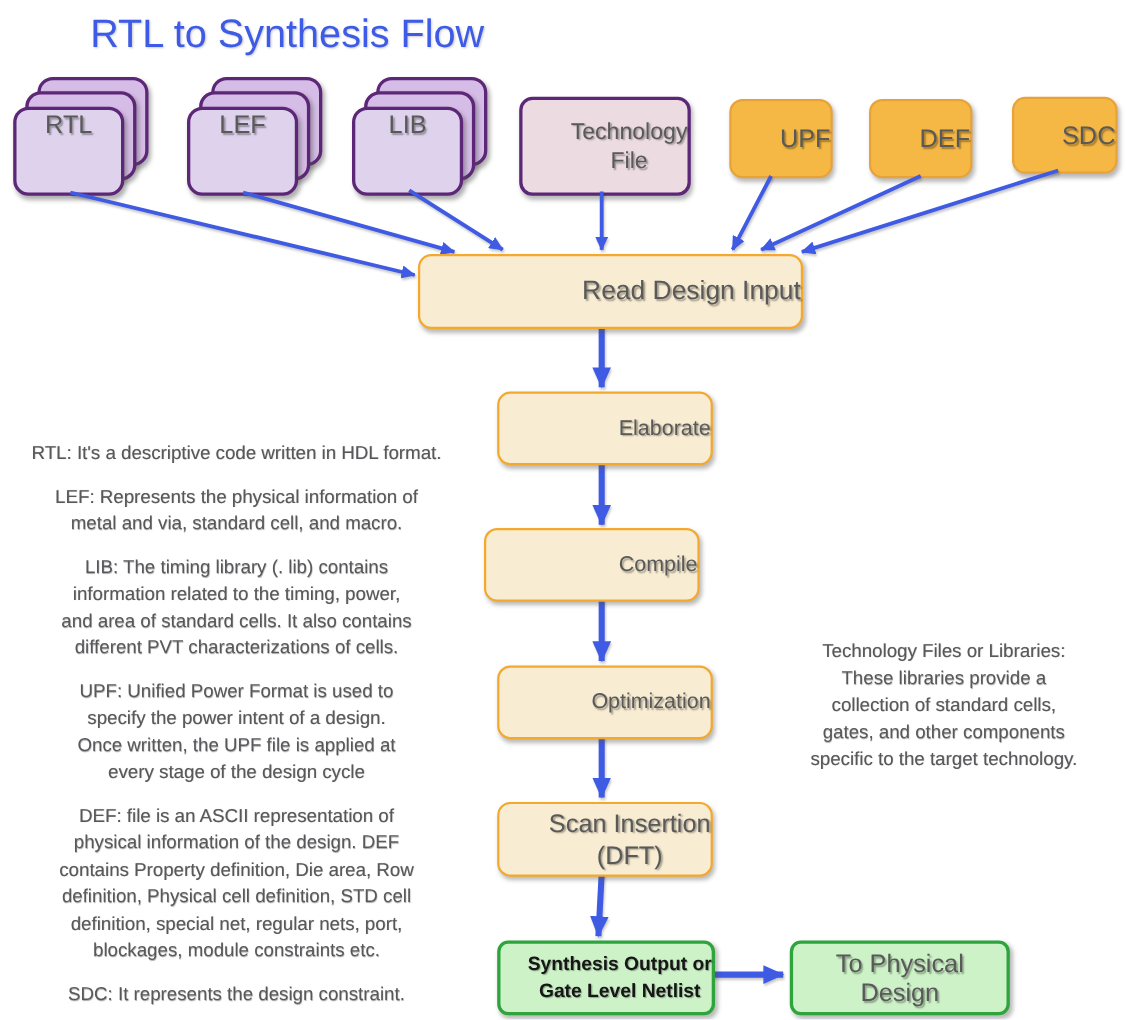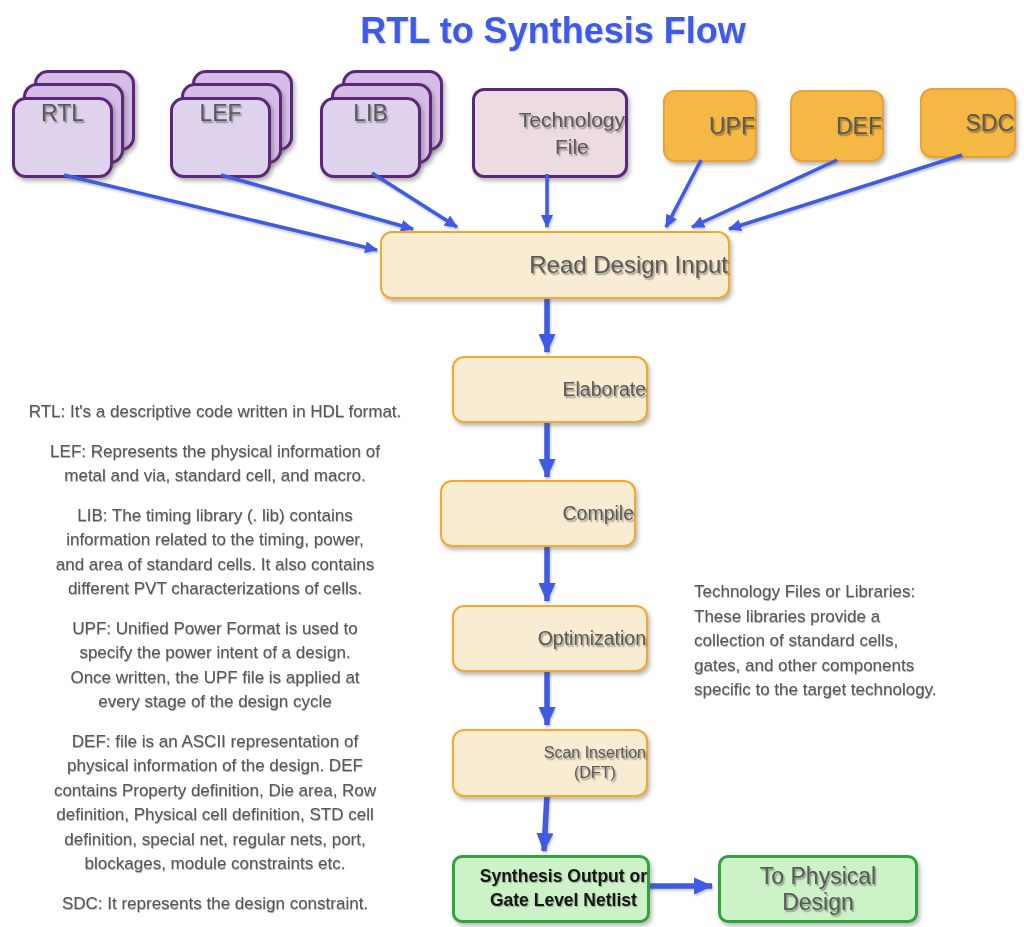--- a/index.html
+++ b/index.html
@@ -2,21 +2,21 @@
 <html style="--title: #3d5be6; --arrow: #3f5ae3; --purple-border: #5d2777; --purple-card-front: #ded2ec; --purple-card-back: #d6bde7; --tech-fill: #ecdce2; --orange-fill: #f5b845; --orange-border: #e9a238; --process-fill: #f8ecd2; --process-border: #f2a92e; --green-fill: #cdf2c8; --green-border: #2ea43c; --label-text: #595959; --netlist-text: #161616;"><head>
 <meta charset="utf-8">
 <style>
   html,body{margin:0;padding:0;background:#ffffff;}
   .canvas{
     position:relative;width:1024px;height:927px;overflow:hidden;background:#ffffff;
     font-family:"Liberation Sans",sans-serif;
   }
   .title{
     position:absolute;top:10px;left:82px;right:0;margin:0;
-    text-align:center;font-size:36px;font-weight:bold;letter-spacing:0px;
+    font-size:36px;font-weight:normal;letter-spacing:0px;
     color:var(--title,#3d5be6);text-shadow:1px 1px 2px rgba(0,0,0,0.2);
   }
   
   .stack{position:absolute;width:117px;height:102px;}
   .card{
     position:absolute;width:95px;height:75px;border-radius:14px;
     border:3px solid var(--purple-border,#5d2777);
     background:var(--purple-card-back,#d6bde7);
     box-shadow:2px 3px 4px rgba(80,80,80,0.45);
   }
@@ -58,21 +58,21 @@
   .arrows .conv{stroke-width:3.5px;}
   .arrows .flow{stroke-width:5.5px;}
   .ah{fill:var(--arrow,#3f5ae3);}
   .notes-left{
     position:absolute;left:2px;top:400px;width:426px;text-align:center;
     color:#58585b;font-size:17px;line-height:24.5px;
     text-shadow:0.4px 0.6px 0.8px rgba(0,0,0,0.35);
   }
   .notes-left p{margin:0 0 15px 0;white-space:pre-line;}
   .note-right{
-    position:absolute;left:694px;top:580px;width:328px;
+    position:absolute;left:694px;top:580px;width:328px;text-align:center;
     color:#58585b;font-size:17px;line-height:24.5px;white-space:pre-line;
     text-shadow:0.4px 0.6px 0.8px rgba(0,0,0,0.35);
   }
 </style>
 </head>
 <body>
 
 <div class="canvas">
 
   <h1 class="title">RTL to Synthesis Flow</h1>
@@ -152,21 +152,21 @@
 
   <div class="box process" style="left:440px;top:480px;width:192px;height:63px">
     <span class="node-label" style="font-size:19.5px">Compile</span>
   </div>
 
   <div class="box process" style="left:452px;top:605px;width:192px;height:63px">
     <span class="node-label" style="font-size:19.5px">Optimization</span>
   </div>
 
   <div class="box process" style="left:452px;top:729px;width:192px;height:64px">
-    <span class="node-label" style="font-size:16px">Scan Insertion
+    <span class="node-label" style="font-size:23px">Scan Insertion
 (DFT)</span>
   </div>
 
   <div class="box green" style="left:452px;top:855px;width:192px;height:62px">
     <span class="node-label dark">Synthesis Output or
 Gate Level Netlist</span>
   </div>
 
   <div class="box green" style="left:718px;top:855px;width:194px;height:62px">
     <span class="node-label" style="font-size:23px">To Physical Design</span>

